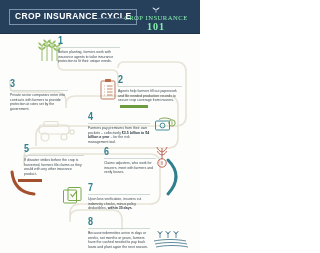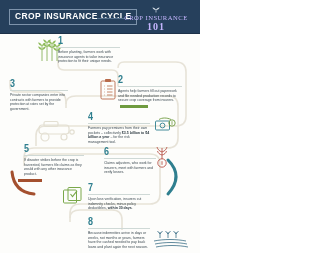--- a/index.html
+++ b/index.html
@@ -22,21 +22,21 @@
     padding:2px 5px 3px 5px;
   }
   .title-text{
     color:#ffffff;font-size:8.5px;font-weight:bold;
     letter-spacing:0.4px;line-height:9px;white-space:nowrap;
     font-family:"Liberation Sans",sans-serif;
     transform:scaleY(1.12);transform-origin:left center;
   }
   .hrule{position:absolute;left:92px;top:18px;width:28px;height:1px;background:#55708c;}
   .logo{
-    position:absolute;right:8px;top:6px;width:72px;text-align:center;color:#c4b5fd;
+    position:absolute;right:8px;top:6px;width:72px;text-align:center;color:#86efac;
   }
   .logo-wheat{font-size:6px;line-height:6px;color:#dbe3ec;}
   .logo-l1{
     font-family:"Liberation Serif",serif;font-size:6.6px;letter-spacing:0.5px;
     line-height:8px;white-space:nowrap;
   }
   .logo-l2{
     font-family:"Liberation Serif",serif;font-size:10px;font-weight:bold;
     line-height:10px;letter-spacing:1px;
   }

